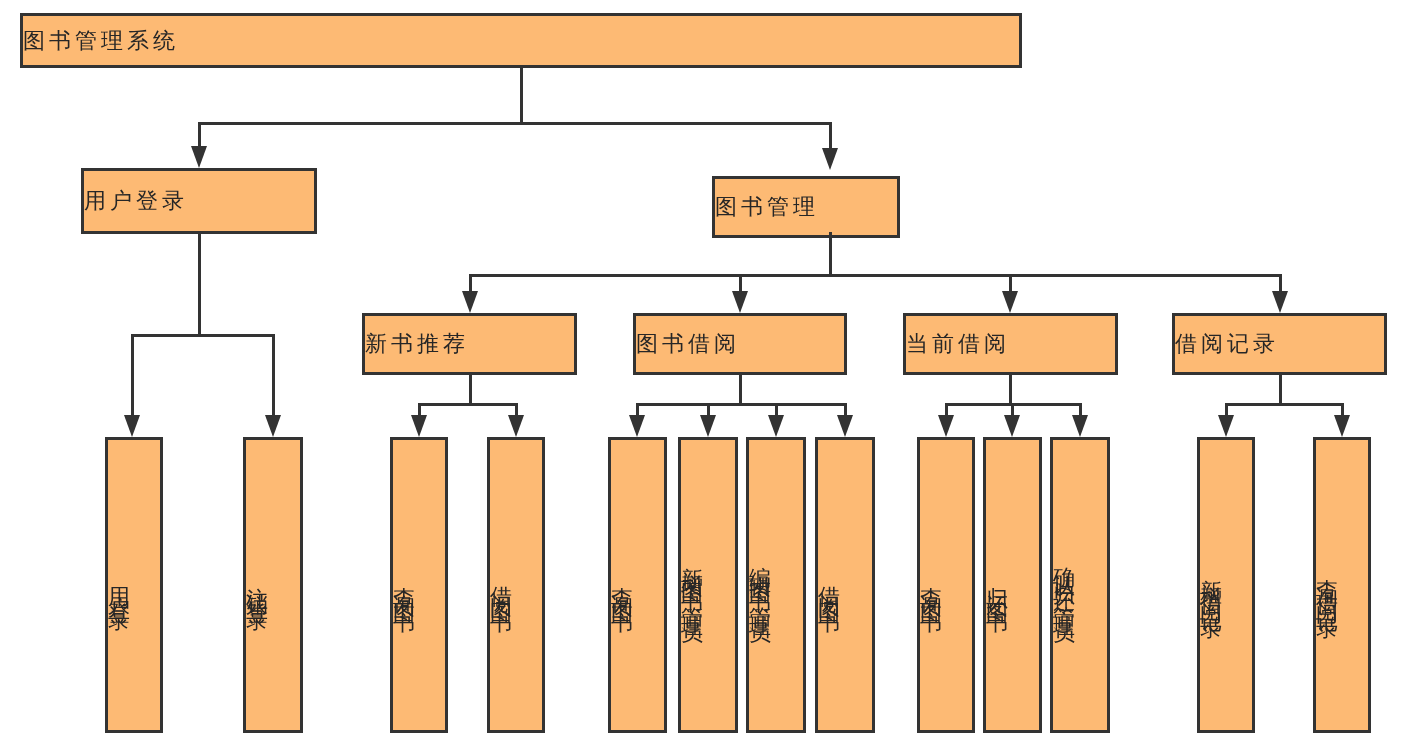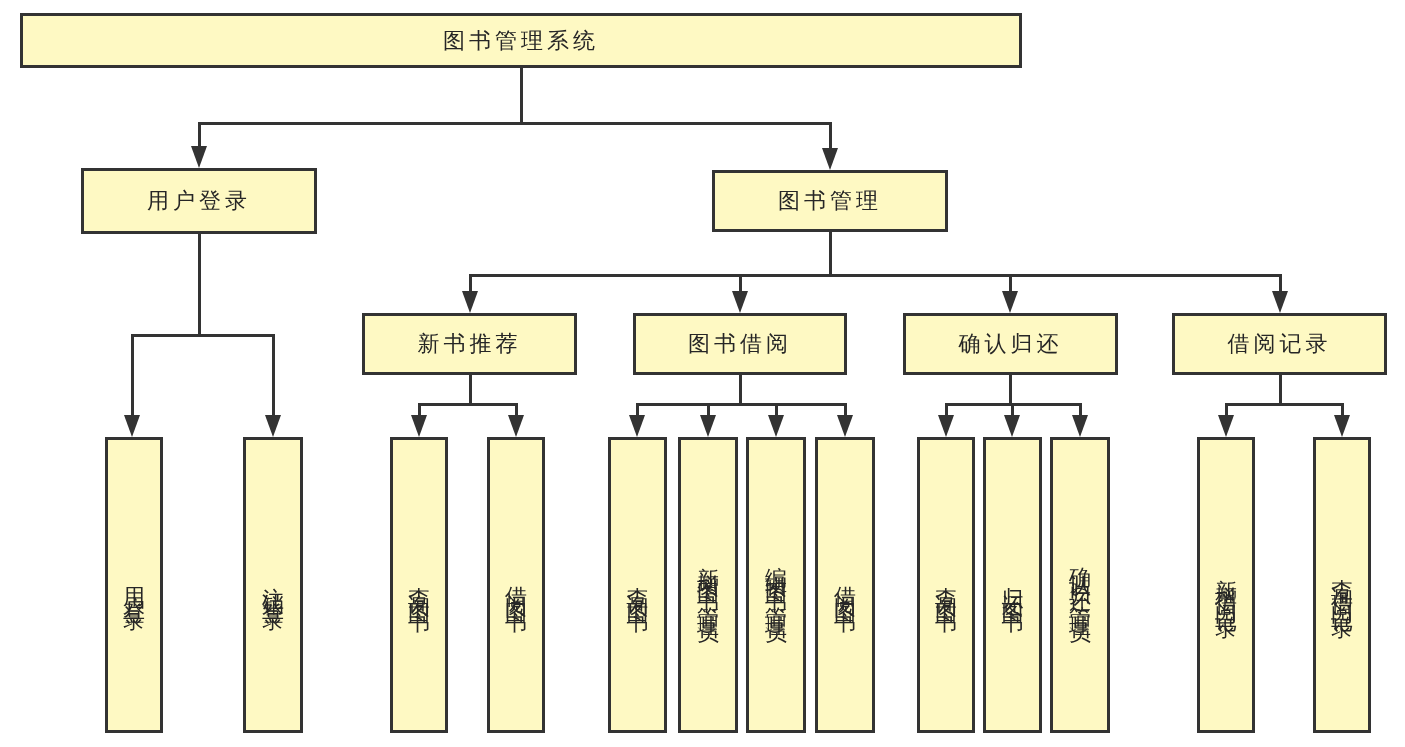--- a/index.html
+++ b/index.html
@@ -7,22 +7,22 @@
     position:relative;
     width:1405px;height:747px;
     background:#ffffff;
     font-family:"Liberation Sans",sans-serif;
     overflow:hidden;
   }
   .node{
     position:absolute;
     box-sizing:border-box;
     border:3px solid #333333;
-    background:#fef9c3;
-    display:flex;align-items:center;justify-content:center;
+    background:#fdba74;
+    display:flex;align-items:center;
     color:#262626;
   }
   .lbl{
     font-size:22px;
     letter-spacing:4px;
     color:#262626;
     white-space:nowrap;
   }
   .vlbl{
     writing-mode:vertical-rl;
@@ -59,32 +59,32 @@
 
 <div id="canvas">
 
   <div class="node" style="left:20px;top:13px;width:1002px;height:55px">
     <span class="lbl">图书管理系统</span>
   </div>
 
   <div class="node" style="left:81px;top:168px;width:236px;height:66px">
     <span class="lbl">用户登录</span>
   </div>
-  <div class="node" style="left:712px;top:170px;width:236px;height:62px">
+  <div class="node" style="left:712px;top:176px;width:188px;height:62px">
     <span class="lbl">图书管理</span>
   </div>
 
   <div class="node" style="left:362px;top:313px;width:215px;height:62px">
     <span class="lbl">新书推荐</span>
   </div>
   <div class="node" style="left:633px;top:313px;width:214px;height:62px">
     <span class="lbl">图书借阅</span>
   </div>
   <div class="node" style="left:903px;top:313px;width:215px;height:62px">
-    <span class="lbl">确认归还</span>
+    <span class="lbl">当前借阅</span>
   </div>
   <div class="node" style="left:1172px;top:313px;width:215px;height:62px">
     <span class="lbl">借阅记录</span>
   </div>
 
   <div class="node" style="left:105px;top:437px;width:58px;height:296px">
     <span class="vlbl">用户登录</span>
   </div>
   <div class="node" style="left:243px;top:437px;width:60px;height:296px">
     <span class="vlbl">注销登录</span>

